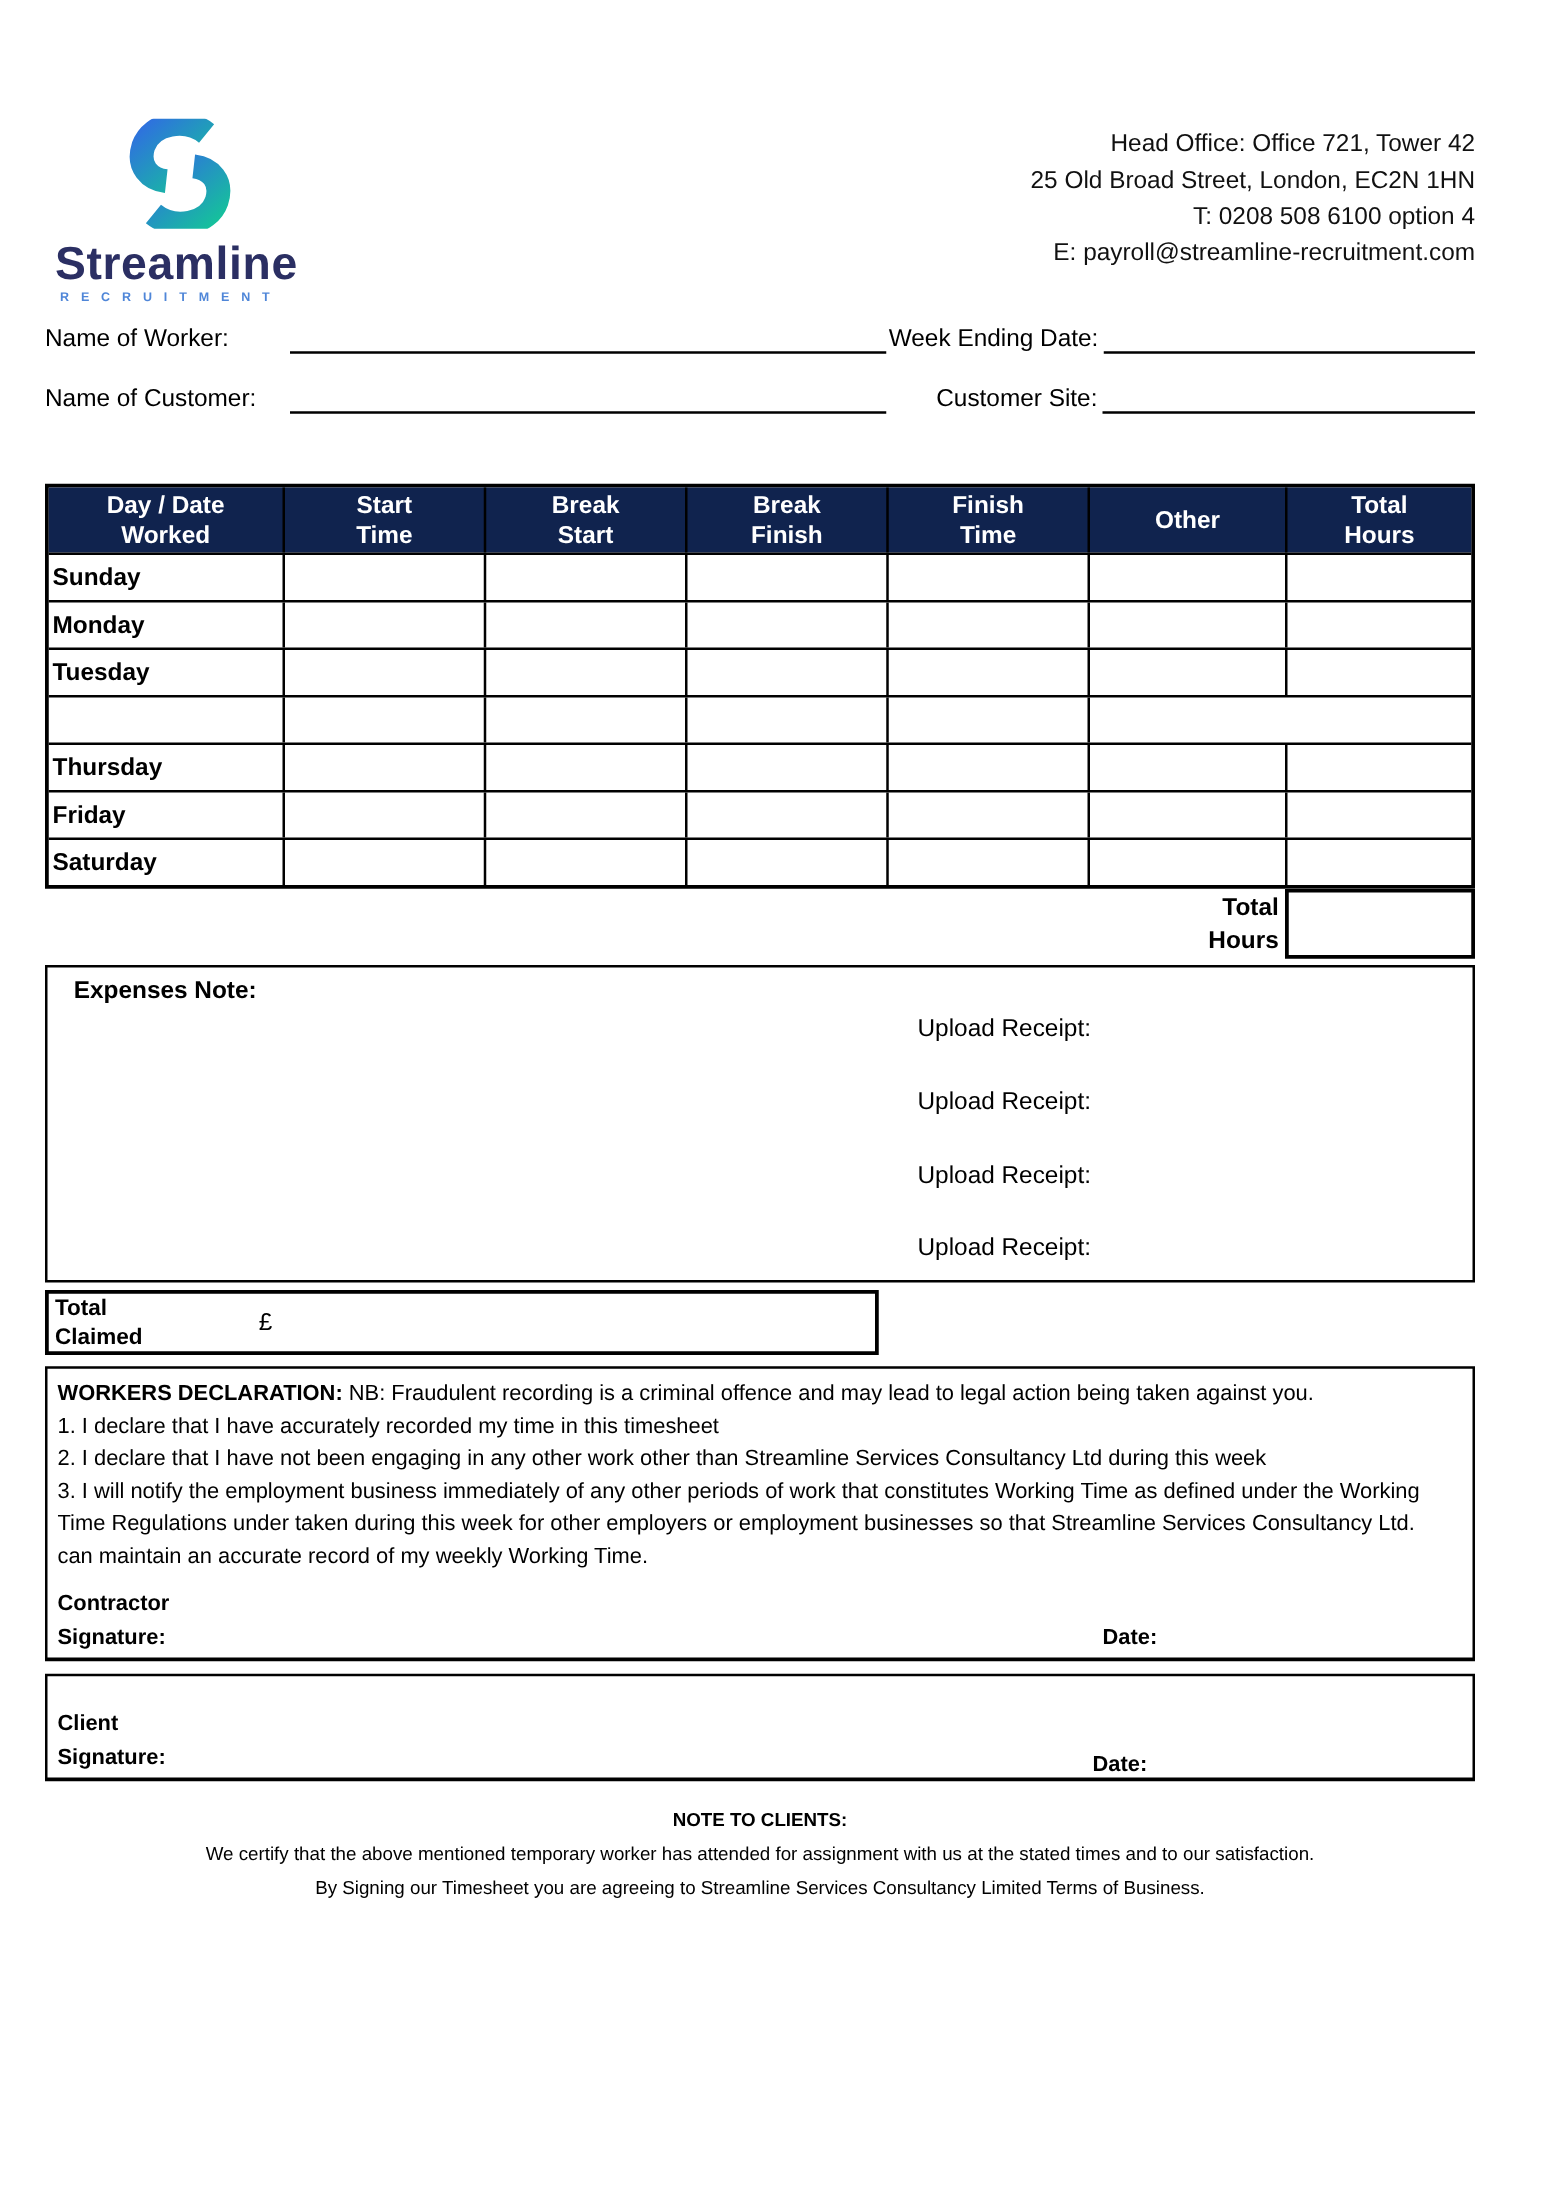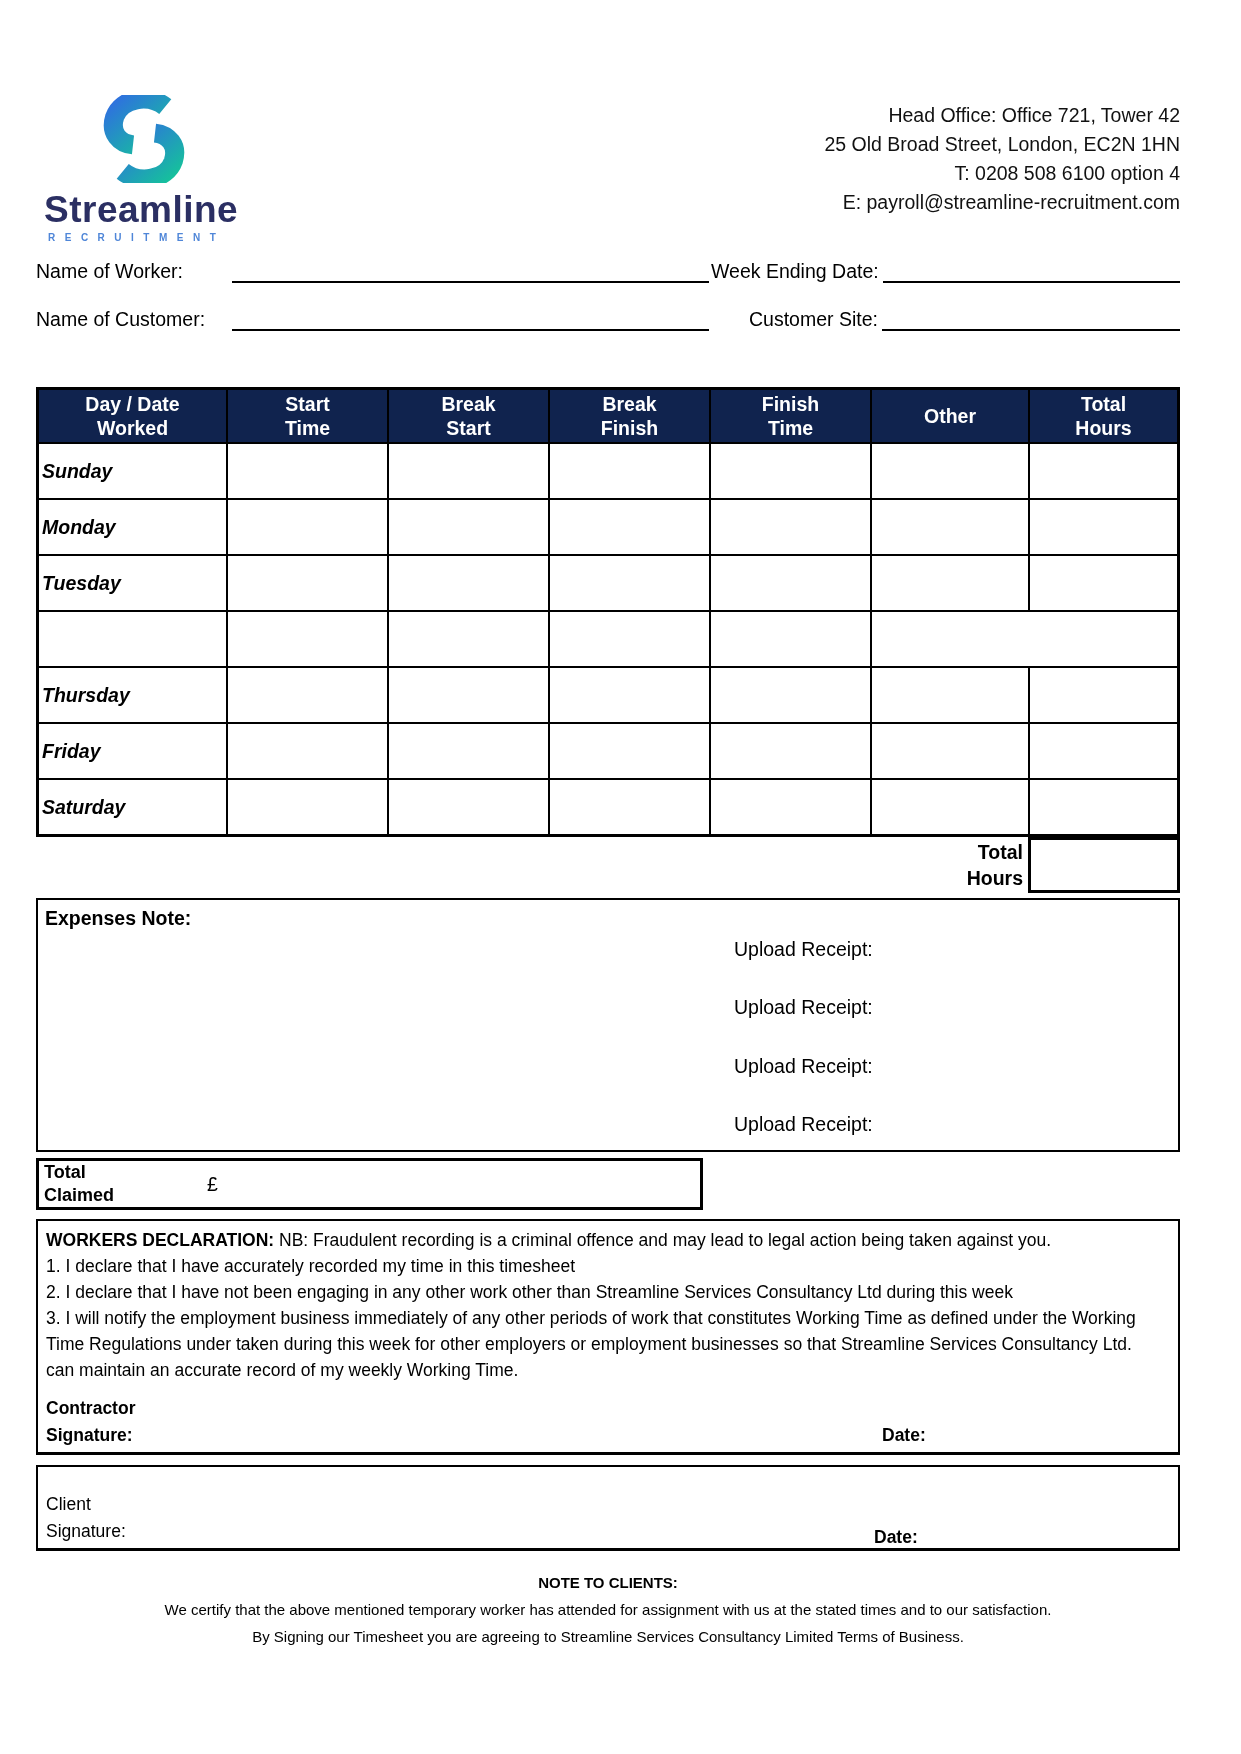--- a/index.html
+++ b/index.html
@@ -39,53 +39,53 @@
   .table { margin-top:56px; border:3px solid #000; }
   .t-row { display:grid; grid-template-columns:189px 161px 161px 161px 161px 158px 1fr; }
   .t-head { background:#10234e; }
   .th {
     height:52px; display:flex; flex-direction:column; align-items:center; justify-content:center;
     color:#fff; font-weight:bold; font-size:19.5px; line-height:24px;
     border-right:2px solid #000;
   }
   .th:last-child { border-right:none; }
   .t-body .t-row { border-top:2px solid #000; }
-  .td { height:54px; border-right:2px solid #000;font-style:italic; }
+  .td { height:36px; border-right:2px solid #000; }
   .td:last-child { border-right:none; }
   .td-day { display:flex; align-items:center; padding-left:3px; font-weight:bold; font-size:19.5px; }
 
   
   .thr { display:flex; height:56px; }
   .thr-label { flex:1; text-align:right; font-weight:bold; font-size:19.5px; line-height:26px; padding-top:2px; padding-right:5px; }
   .thr-box { width:152px; border:3px solid #000; background:#fff; }
 
   
   .exp { margin-top:5px; height:254px; border:2px solid #000; position:relative; }
-  .exp-label { font-weight:bold; font-size:19.5px; padding:7px 0 0 7px; }
+  .exp-label { font-weight:bold; font-size:19.5px; padding:7px 0 0 21px; }
   .uploads { position:absolute; left:696px; top:38px; bottom:14px; display:flex; flex-direction:column; justify-content:space-between; }
   .upload { font-size:19.5px; }
 
   .tc { margin-top:6px; width:667px; height:52px; border:3px solid #000; display:flex; align-items:center; }
   .tc-label { font-weight:bold; font-size:18px; line-height:23px; padding-left:5px; width:168px; }
   .tc-pound { font-size:19.5px; }
   .tc-amount { flex:1; height:100%; }
 
   
   .decl { margin-top:9px; border:2px solid #000; border-bottom-width:3px; padding:6px 24px 4px 8px; font-size:17.5px; line-height:26px; }
   .decl b { font-weight:bold; }
   .sig-row { position:relative; margin-top:12px; font-weight:bold; line-height:26px; }
   .sig-line1 { display:block; }
   .sig-line2 { display:inline-block; }
   .sig-area { display:inline-block; width:400px; height:20px; }
   .date-label { position:absolute; left:836px; bottom:0; font-weight:bold; }
   .date-area { position:absolute; left:896px; bottom:0; width:240px; height:22px; }
 
   
   .client-box { margin-top:10px; border:2px solid #000; border-bottom-width:3px; height:86px; position:relative; padding:6px 10px 4px 8px; font-size:17.5px; }
-  .client-lines { position:absolute; left:8px; bottom:4px; font-weight:normal; line-height:26px; }
+  .client-lines { position:absolute; left:8px; bottom:4px; font-weight:bold; line-height:26px; }
 
   
   .note { margin-top:18px; text-align:center; font-size:15px; line-height:27px; }
   .note-title { font-weight:bold; }
 </style>
 </head>
 <body>
 
 <div class="page">
 

